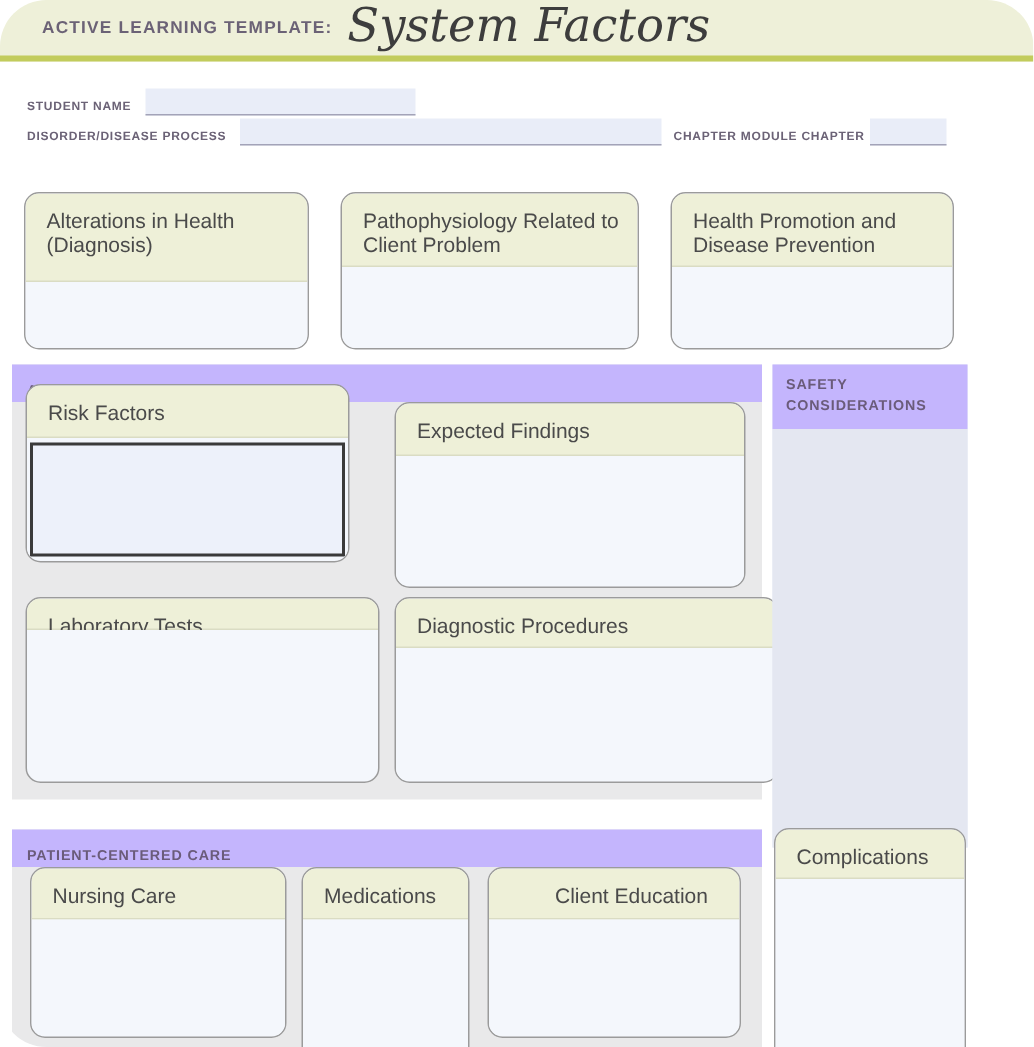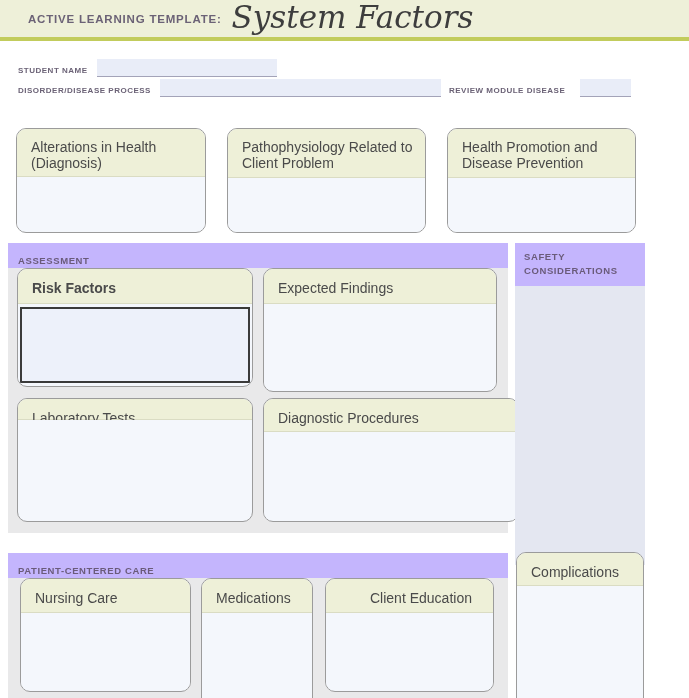--- a/index.html
+++ b/index.html
@@ -1,18 +1,18 @@
 <!DOCTYPE html>
 <html><head>
 <meta charset="utf-8">
 <style>
   html,body{margin:0;padding:0;background:#ffffff;}
   .page{
     position:relative;width:689px;height:698px;overflow:hidden;background:#ffffff;
-    font-family:"Liberation Sans",sans-serif;-webkit-font-smoothing:antialiased;
+    font-family:"Liberation Sans",sans-serif;border-radius:31px;-webkit-font-smoothing:antialiased;
   }
   
   .header{
     position:absolute;left:0;top:0;width:689px;height:37px;background:#eef0d9;
     border-bottom:4px solid #c2cc5c;display:flex;align-items:center;
   }
   .eyebrow{
     margin-left:28px;font-size:11.5px;font-weight:bold;letter-spacing:.8px;
     color:#6b6276;white-space:nowrap;
   }
@@ -62,25 +62,25 @@
   <div class="header">
     <span class="eyebrow">ACTIVE LEARNING TEMPLATE:</span>
     <span class="page-title">System Factors</span>
   </div>
 
   <span class="field-label" style="left:18px;top:66px;">STUDENT NAME</span>
   <div class="field-box" style="left:97px;top:59px;width:180px;"></div>
 
   <span class="field-label" style="left:18px;top:86px;">DISORDER/DISEASE PROCESS</span>
   <div class="field-box" style="left:160px;top:79px;width:281px;"></div>
-  <span class="field-label" style="left:449px;top:86px;">REVIEW MODULE DISEASE</span>
+  <span class="field-label" style="left:449px;top:86px;">CHAPTER MODULE CHAPTER</span>
   <div class="field-box" style="left:580px;top:79px;width:51px;"></div>
 
   <div class="card" style="left:16px;top:128px;width:190px;height:105px;">
-    <div class="card-head" style="height:48px;">
+    <div class="card-head" style="height:59px;">
       <span class="card-title" style="max-width:128px;">Alterations in Health (Diagnosis)</span>
     </div>
     <div class="card-body" style="height:54px;"></div>
   </div>
 
   <div class="card" style="left:227px;top:128px;width:199px;height:105px;">
     <div class="card-head" style="height:49px;">
       <span class="card-title" style="max-width:172px;">Pathophysiology Related to Client Problem</span>
     </div>
     <div class="card-body" style="height:54px;"></div>
@@ -91,21 +91,21 @@
       <span class="card-title" style="max-width:150px;">Health Promotion and Disease Prevention</span>
     </div>
     <div class="card-body" style="height:54px;"></div>
   </div>
 
   <div class="panel" style="left:8px;top:243px;width:500px;height:290px;">
     <div class="panel-titlebar" style="height:25px;padding:7px 0 0 10px;">
       <span class="panel-title">ASSESSMENT</span>
     </div>
 
-    <div class="card" style="left:9px;top:25px;width:236px;height:119px;font-weight:bold;">
+    <div class="card" style="left:9px;top:13px;width:216px;height:119px;">
       <div class="card-head" style="height:35px;">
         <span class="card-title">Risk Factors</span>
       </div>
       <div class="card-body" style="height:81px;">
         <div class="focus-rect"></div>
       </div>
     </div>
 
     <div class="card" style="left:255px;top:25px;width:234px;height:124px;">
       <div class="card-head" style="height:35px;">

